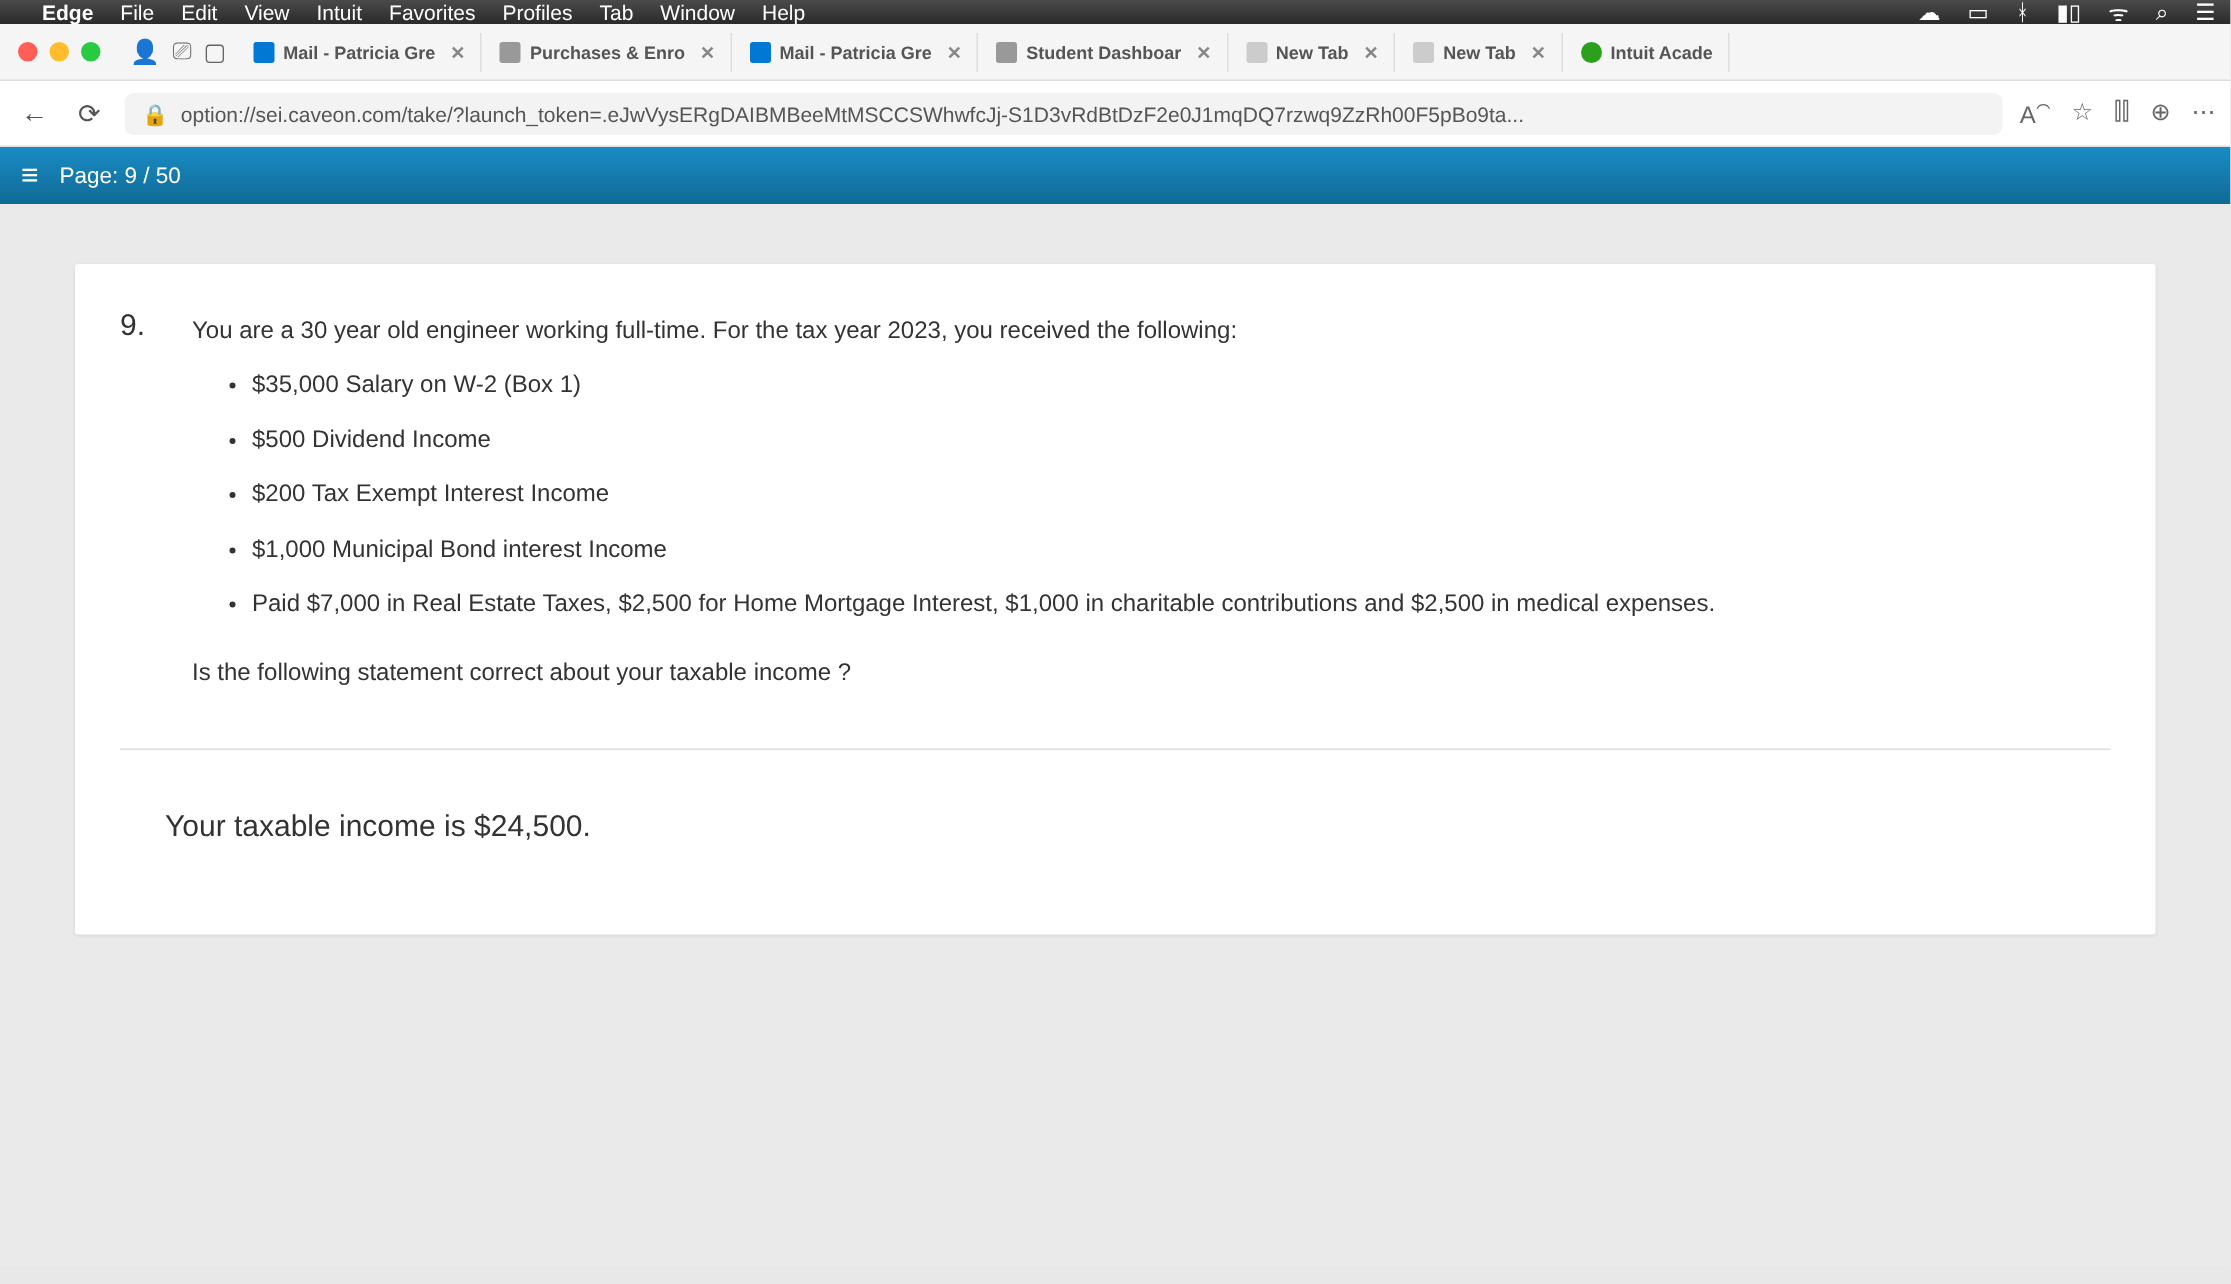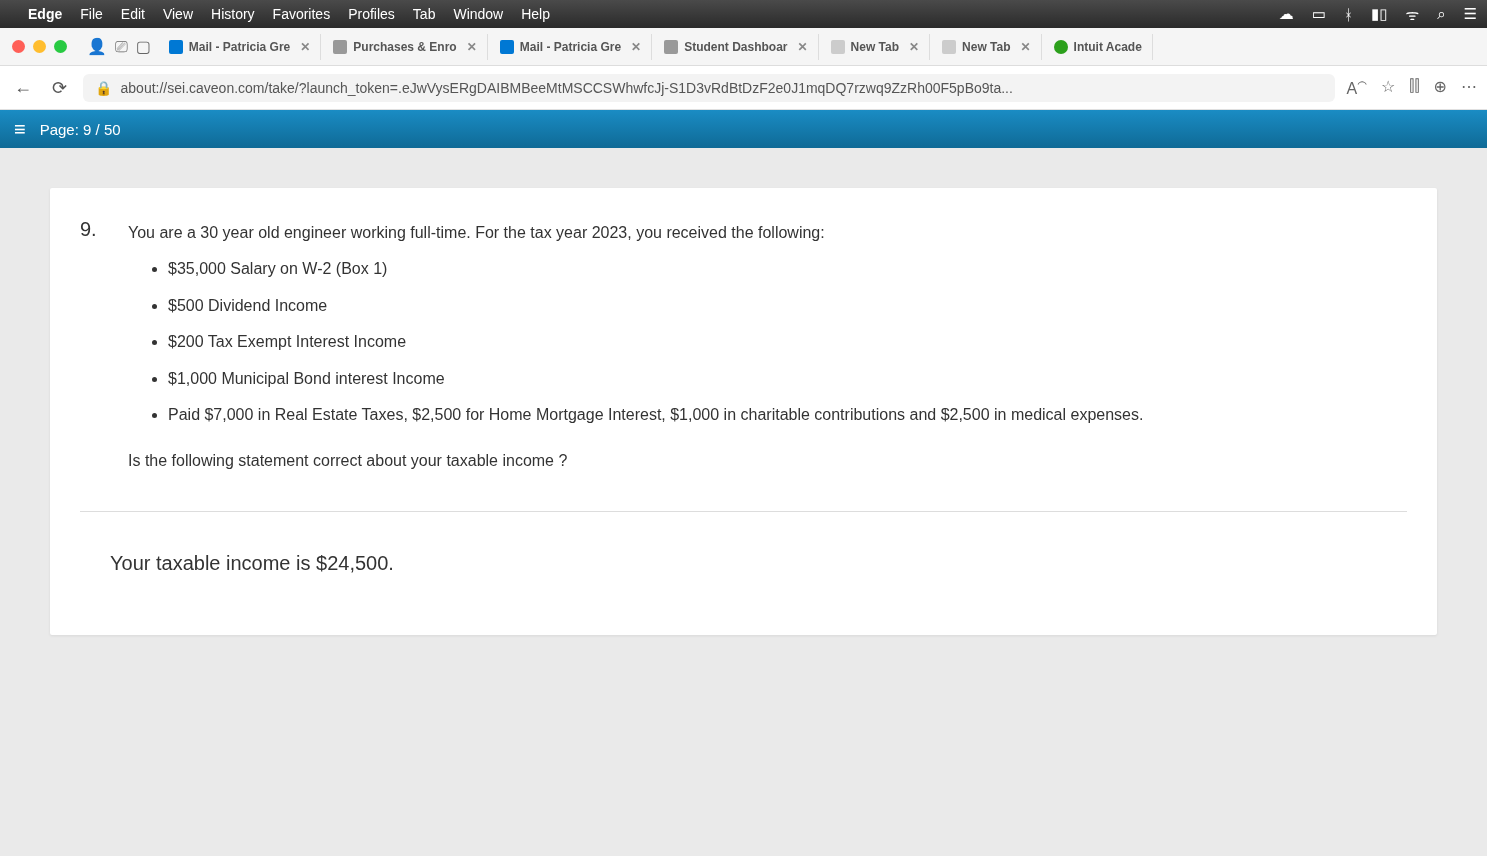--- a/index.html
+++ b/index.html
@@ -6,21 +6,21 @@
 body {
   font-family: -apple-system, BlinkMacSystemFont, "Segoe UI", Arial, sans-serif;
   background: #e8e8e8;
   width: 1487px;
   height: 856px;
   overflow: hidden;
 }
 .mac-menubar {
   background: linear-gradient(#4a4a4a, #2a2a2a);
   color: #fff;
-  height: 28px;
+  height: 16px;
   display: flex;
   align-items: center;
   padding: 0 10px;
   font-size: 14px;
   gap: 18px;
 }
 .mac-menubar .apple { font-size: 16px; }
 .mac-menubar .app { font-weight: 600; }
 .mac-menubar .right { margin-left: auto; display: flex; gap: 18px; align-items: center; }
 .mac-menubar .right span { font-size: 15px; }
@@ -114,21 +114,21 @@
 </style>
 </head>
 <body>
 
 <div class="mac-menubar">
   <span class="apple"></span>
   <span class="app">Edge</span>
   <span>File</span>
   <span>Edit</span>
   <span>View</span>
-  <span>History</span>
+  <span>Intuit</span>
   <span>Favorites</span>
   <span>Profiles</span>
   <span>Tab</span>
   <span>Window</span>
   <span>Help</span>
   <div class="right">
     <span>☁</span>
     <span>▭</span>
     <span>ᚼ</span>
     <span>▮▯</span>
@@ -183,21 +183,21 @@
       <span class="label">Intuit Acade</span>
     </div>
   </div>
 </div>
 
 <div class="addr-row">
   <span class="navbtn">←</span>
   <span class="navbtn">⟳</span>
   <div class="addr-bar">
     <span class="lock">🔒</span>
-    <span>about://sei.caveon.com/take/?launch_token=.eJwVysERgDAIBMBeeMtMSCCSWhwfcJj-S1D3vRdBtDzF2e0J1mqDQ7rzwq9ZzRh00F5pBo9ta...</span>
+    <span>option://sei.caveon.com/take/?launch_token=.eJwVysERgDAIBMBeeMtMSCCSWhwfcJj-S1D3vRdBtDzF2e0J1mqDQ7rzwq9ZzRh00F5pBo9ta...</span>
   </div>
   <div class="addr-actions">
     <span>A⁀</span>
     <span>☆</span>
     <span>⫿⫿</span>
     <span>⊕</span>
     <span>⋯</span>
   </div>
 </div>
 

